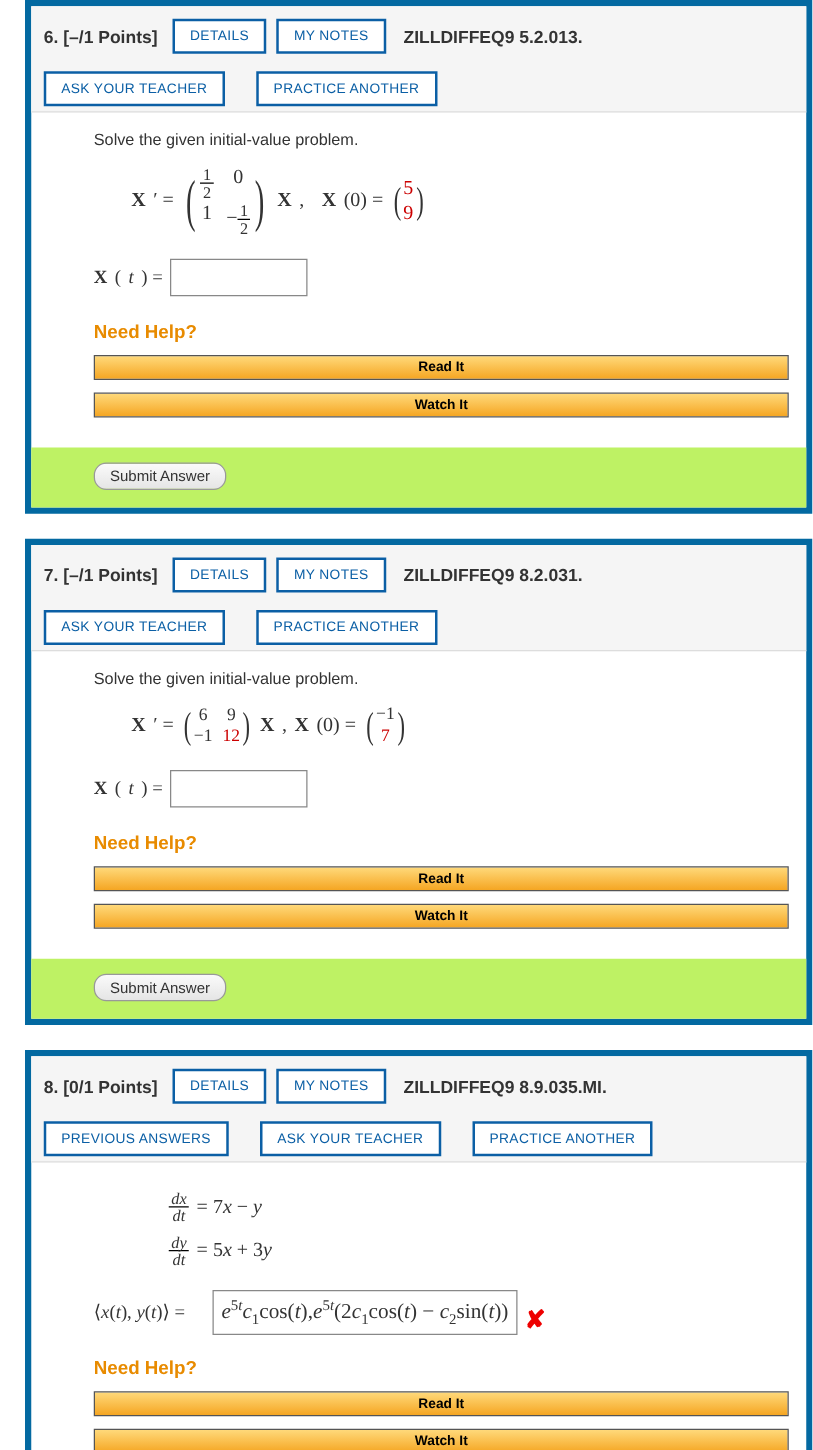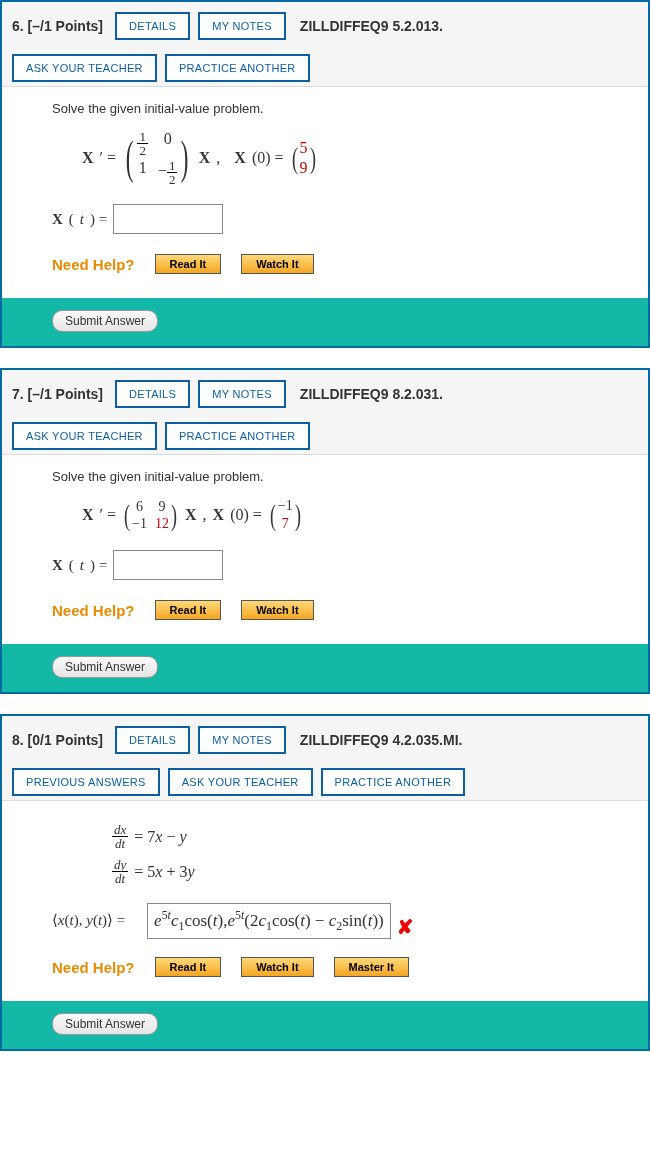--- a/index.html
+++ b/index.html
@@ -6,23 +6,24 @@
   body {
     margin: 0;
     padding: 0;
     font-family: Arial, Helvetica, sans-serif;
     font-size: 13px;
     color: #333;
     width: 650px;
     background: #fff;
   }
   .question {
-    border: 2px solid #0369a1;
+    border: 5px solid #0369a1;
     margin-bottom: 20px;
     background: #fff;
+    margin-left: 20px;
   }
   .q-header {
     background: #f5f5f5;
     padding: 10px 10px 4px 10px;
     border-bottom: 1px solid #ddd;
     display: flex;
     flex-wrap: wrap;
     align-items: center;
     gap: 8px;
   }
@@ -42,21 +43,21 @@
     letter-spacing: 0.3px;
   }
   .ref {
     font-weight: bold;
     font-size: 14px;
     margin-left: 6px;
   }
   .header-row2 {
     width: 100%;
     display: flex;
-    gap: 8px;
+    gap: 25px;
     margin-top: 6px;
   }
   .q-body {
     padding: 14px 14px 14px 50px;
   }
   .prompt {
     margin-bottom: 14px;
   }
   .math-block {
     margin: 10px 0 18px 30px;
@@ -126,40 +127,40 @@
     white-space: nowrap;
   }
   .wrong-mark {
     color: #e00;
     font-size: 20px;
     font-weight: bold;
     margin-left: 6px;
   }
   .need-help-row {
     display: flex;
-    align-items: center;
-    gap: 20px;
+    gap: 10px;
     margin: 18px 0 10px 0;
+    flex-direction: column;
   }
   .need-help-label {
     color: #e88b00;
     font-weight: bold;
     font-size: 15px;
   }
   .help-btn {
     background: linear-gradient(#ffd97a, #f5a623);
     border: 1px solid #555;
     padding: 3px 14px;
     font-size: 11px;
     font-weight: bold;
     cursor: pointer;
     color: #000;
   }
   .submit-row {
-    background: #14b8a6;
+    background: #bef264;
     padding: 12px 14px 14px 50px;
     border-top: none;
   }
   .submit-btn {
     background: linear-gradient(#fafafa, #e5e5e5);
     border: 1px solid #999;
     border-radius: 10px;
     padding: 3px 12px;
     font-size: 12px;
     cursor: pointer;
@@ -285,21 +286,21 @@
   <div class="submit-row">
     <button class="submit-btn">Submit Answer</button>
   </div>
 </div>
 
 <div class="question">
   <div class="q-header">
     <span class="q-num"><span>8.</span> <span>[0/1 Points]</span></span>
     <button class="header-btn">DETAILS</button>
     <button class="header-btn">MY NOTES</button>
-    <span class="ref">ZILLDIFFEQ9 4.2.035.MI.</span>
+    <span class="ref">ZILLDIFFEQ9 8.9.035.MI.</span>
     <div class="header-row2">
       <button class="header-btn">PREVIOUS ANSWERS</button>
       <button class="header-btn">ASK YOUR TEACHER</button>
       <button class="header-btn">PRACTICE ANOTHER</button>
     </div>
   </div>
   <div class="q-body">
     <div class="eq-line">
       <span class="frac">
           <span class="num">dx</span>

